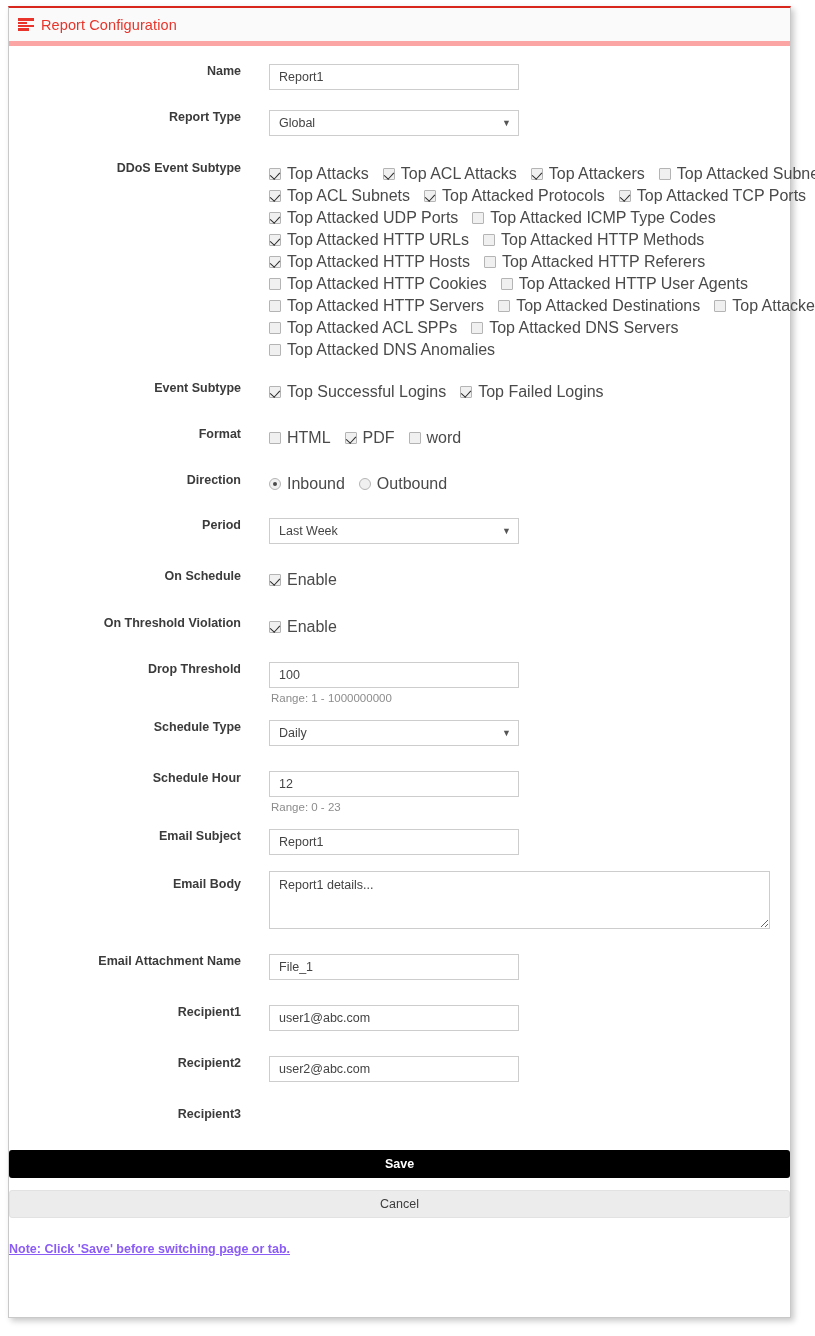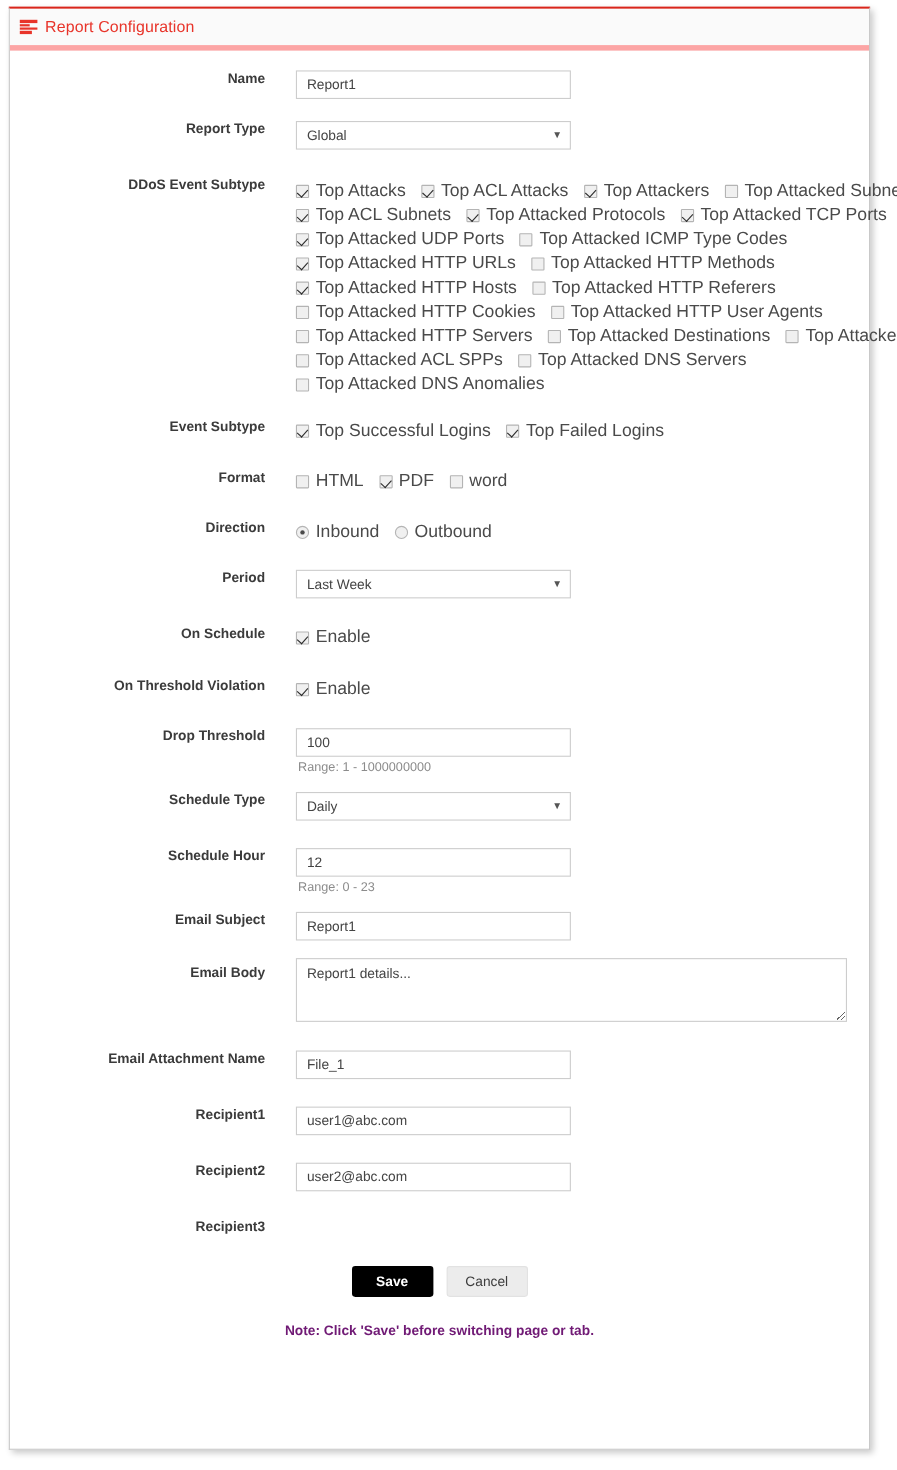--- a/index.html
+++ b/index.html
@@ -225,20 +225,21 @@
     border-radius: 50%;
     background: #4a4a4a;
   }
 
   
   .btn-row {
     display: flex;
     justify-content: center;
     gap: 12px;
     margin-top: 12px;
+    flex-direction: column;
   }
   .btn {
     font-family: "Liberation Sans", sans-serif;
     font-size: 12.5px;
     border: none;
     border-radius: 3px;
     cursor: pointer;
     padding: 0 14px;
     height: 28px;
     min-width: 74px;
@@ -247,25 +248,26 @@
     background: #000000;
     color: #ffffff;
     font-weight: bold;
   }
   .btn-cancel {
     background: #ececec;
     color: #3d3d3d;
     border: 1px solid #e2e2e2;
   }
   .note {
-    text-align: center;
+    text-align: left;
     font-size: 12.5px;
     font-weight: bold;
-    color: #701a75;
+    color: #8b5cf6;
     margin-top: 24px;
+    text-decoration: underline;
   }
 </style>
 </head>
 <body>
 
 <div class="page">
 
   <div class="panel-header">
     <span class="report-icon">
       <i></i>

